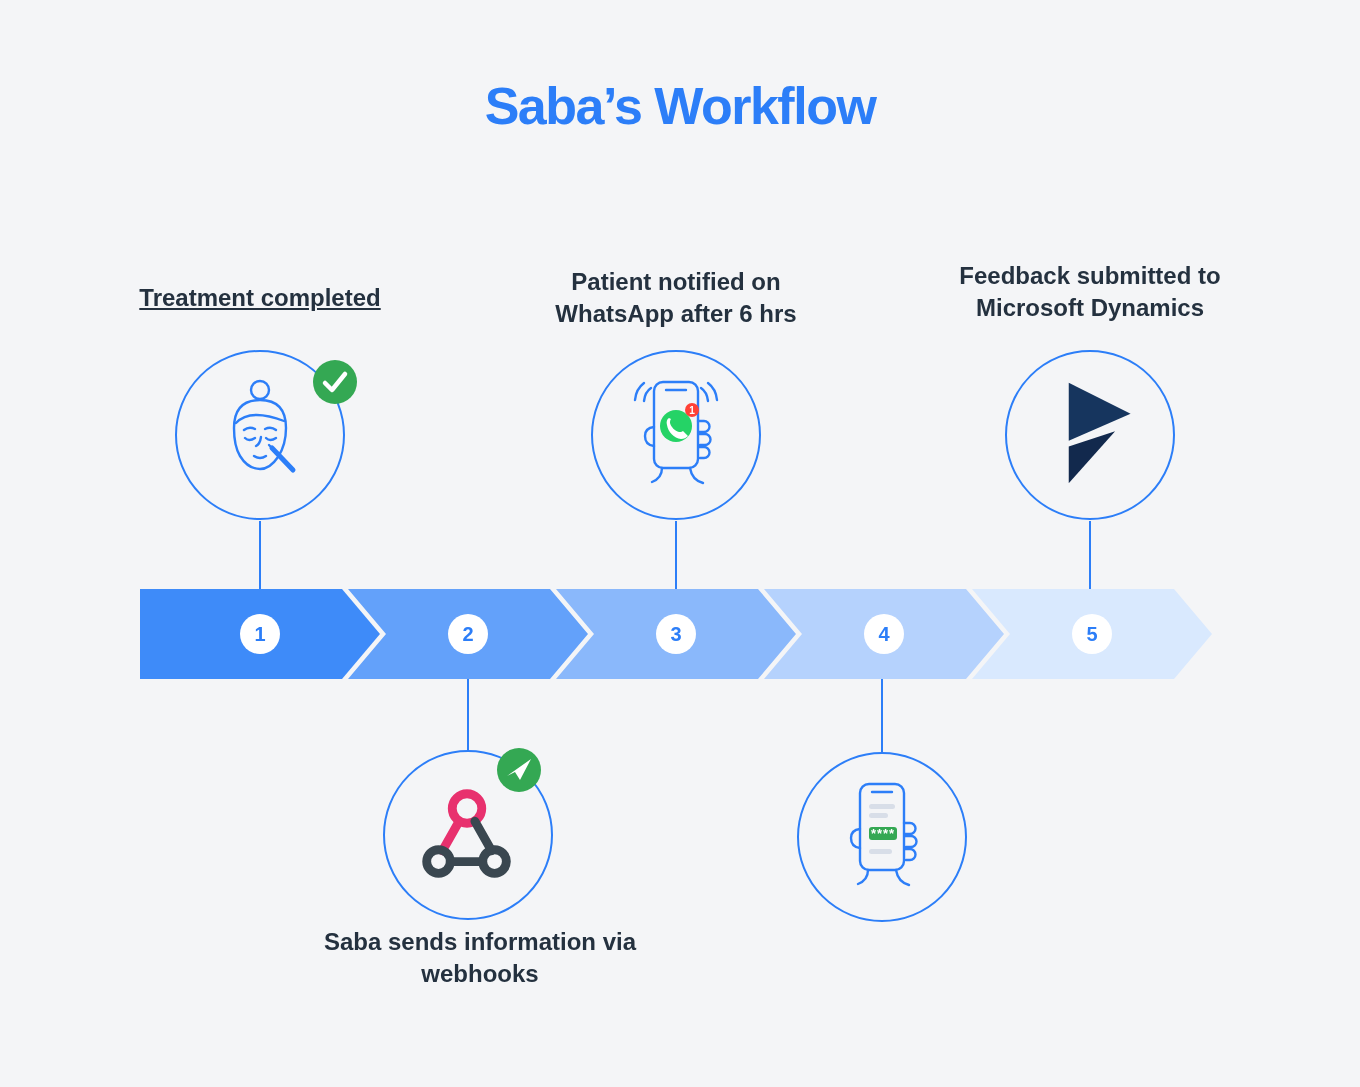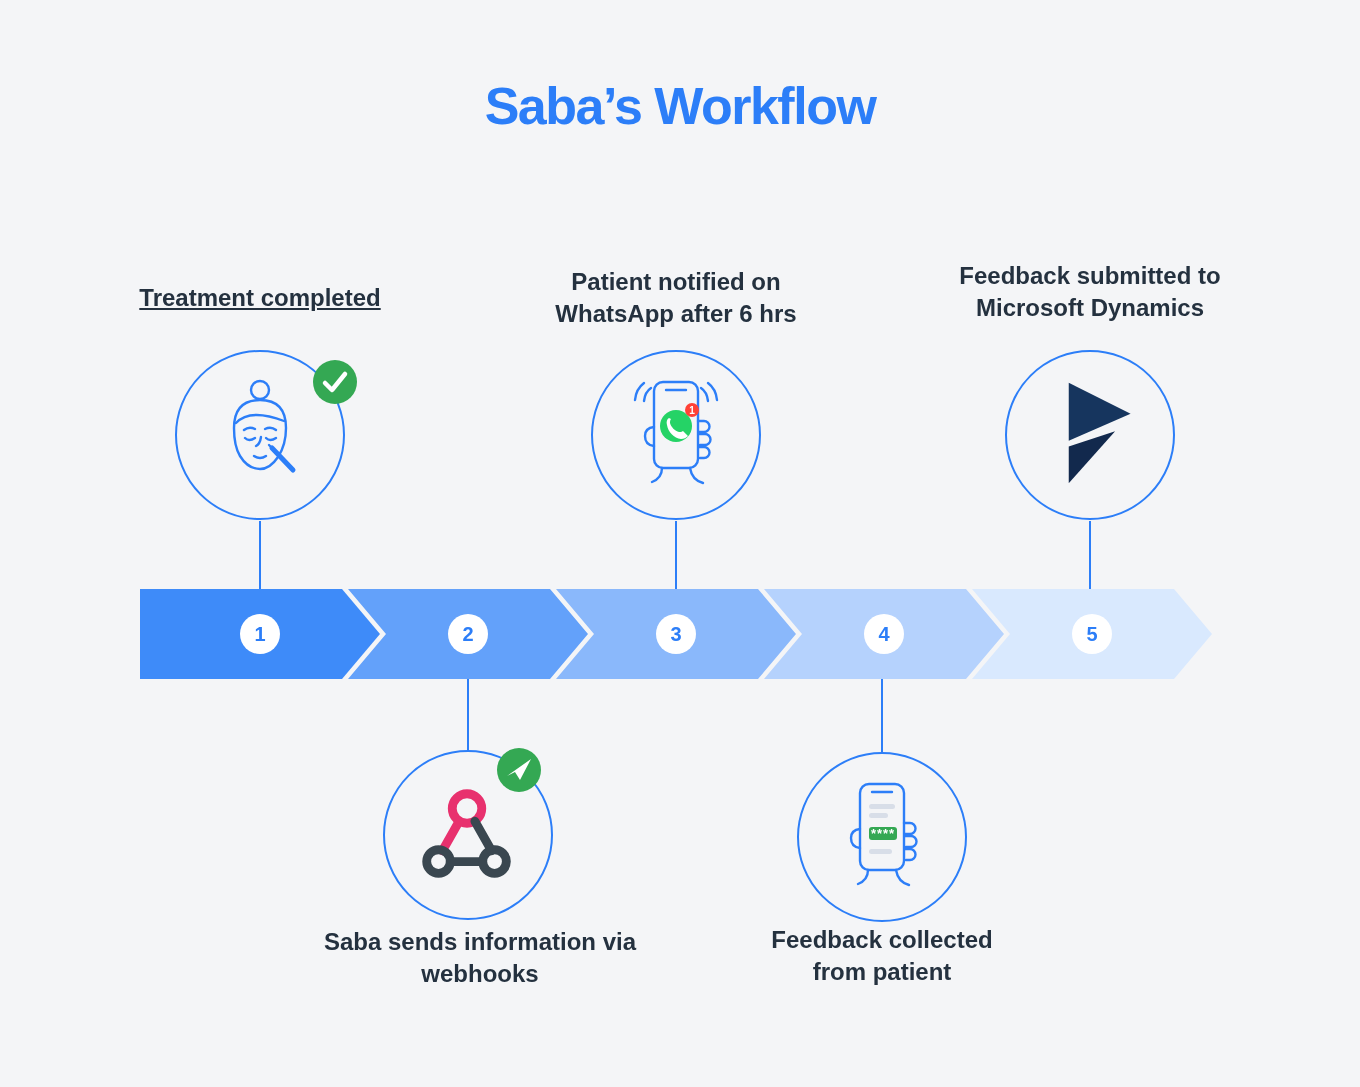--- a/index.html
+++ b/index.html
@@ -93,21 +93,20 @@
 <body>
 
 <div class="canvas">
 
   <h1 class="title">Saba’s Workflow</h1>
 
   <div class="step-label label-1">Treatment completed</div>
   <div class="step-label label-3">Patient notified on WhatsApp after 6 hrs</div>
   <div class="step-label label-5">Feedback submitted to Microsoft Dynamics</div>
   <div class="step-label label-2">Saba sends information via webhooks</div>
-  <div class="step-label label-4">Feedback collected from patient</div>
 
   <div class="connector conn-1"></div>
   <div class="connector conn-3"></div>
   <div class="connector conn-5"></div>
   <div class="connector conn-2"></div>
   <div class="connector conn-4"></div>
 
   <div class="node node-1">
     <svg width="115" height="115" viewBox="0 0 115 115">
       <circle class="ln" cx="57" cy="12" r="9"></circle>

